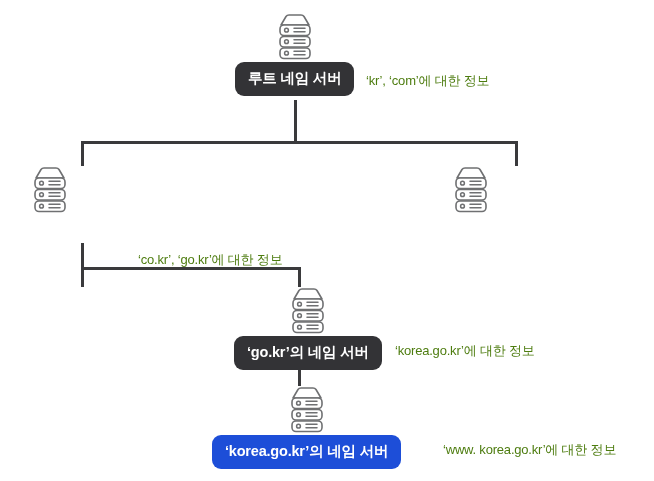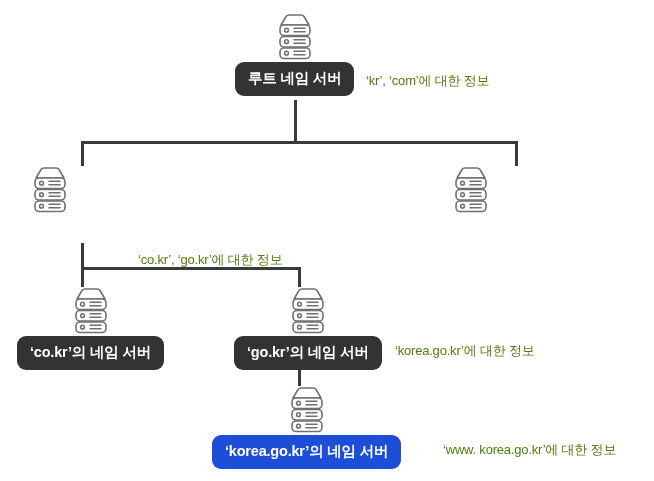--- a/index.html
+++ b/index.html
@@ -166,41 +166,20 @@
           <circle cx="19.5" cy="33.7" r="1.9"></circle>
           <circle cx="19.5" cy="45.2" r="1.9"></circle>
           <path d="M27 20.3 H38 M27 23.8 H38"></path>
           <path d="M27 31.8 H38 M27 35.3 H38"></path>
           <path d="M27 43.3 H38 M27 46.8 H38"></path>
         </g>
       </svg>
     </span>
   </div>
 
-  <div class="node" style="left:17px; top:282px;">
-    <span>
-      <svg class="server-icon" width="56" height="56" viewBox="0 0 56 56" aria-hidden="true">
-        <g fill="#ffffff" stroke="#6f7072" stroke-width="1.6">
-          <path d="M14 17 L19 8.5 Q20 7 22 7 L34 7 Q36 7 37 8.5 L42 17 Z" stroke-linejoin="round"></path>
-          <rect x="13" y="17" width="30" height="10.5" rx="4"></rect>
-          <rect x="13" y="28.5" width="30" height="10.5" rx="4"></rect>
-          <rect x="13" y="40" width="30" height="10.5" rx="4"></rect>
-        </g>
-        <g fill="none" stroke="#6f7072" stroke-width="1.5" stroke-linecap="round">
-          <circle cx="19.5" cy="22.2" r="1.9"></circle>
-          <circle cx="19.5" cy="33.7" r="1.9"></circle>
-          <circle cx="19.5" cy="45.2" r="1.9"></circle>
-          <path d="M27 20.3 H38 M27 23.8 H38"></path>
-          <path d="M27 31.8 H38 M27 35.3 H38"></path>
-          <path d="M27 43.3 H38 M27 46.8 H38"></path>
-        </g>
-      </svg>
-    </span>
-    <span class="node-label">‘co.kr’의 네임 서버</span>
-  </div>
 
   <div class="node" style="left:234px; top:282px;">
     <span>
       <svg class="server-icon" width="56" height="56" viewBox="0 0 56 56" aria-hidden="true">
         <g fill="#ffffff" stroke="#6f7072" stroke-width="1.6">
           <path d="M14 17 L19 8.5 Q20 7 22 7 L34 7 Q36 7 37 8.5 L42 17 Z" stroke-linejoin="round"></path>
           <rect x="13" y="17" width="30" height="10.5" rx="4"></rect>
           <rect x="13" y="28.5" width="30" height="10.5" rx="4"></rect>
           <rect x="13" y="40" width="30" height="10.5" rx="4"></rect>
         </g>

